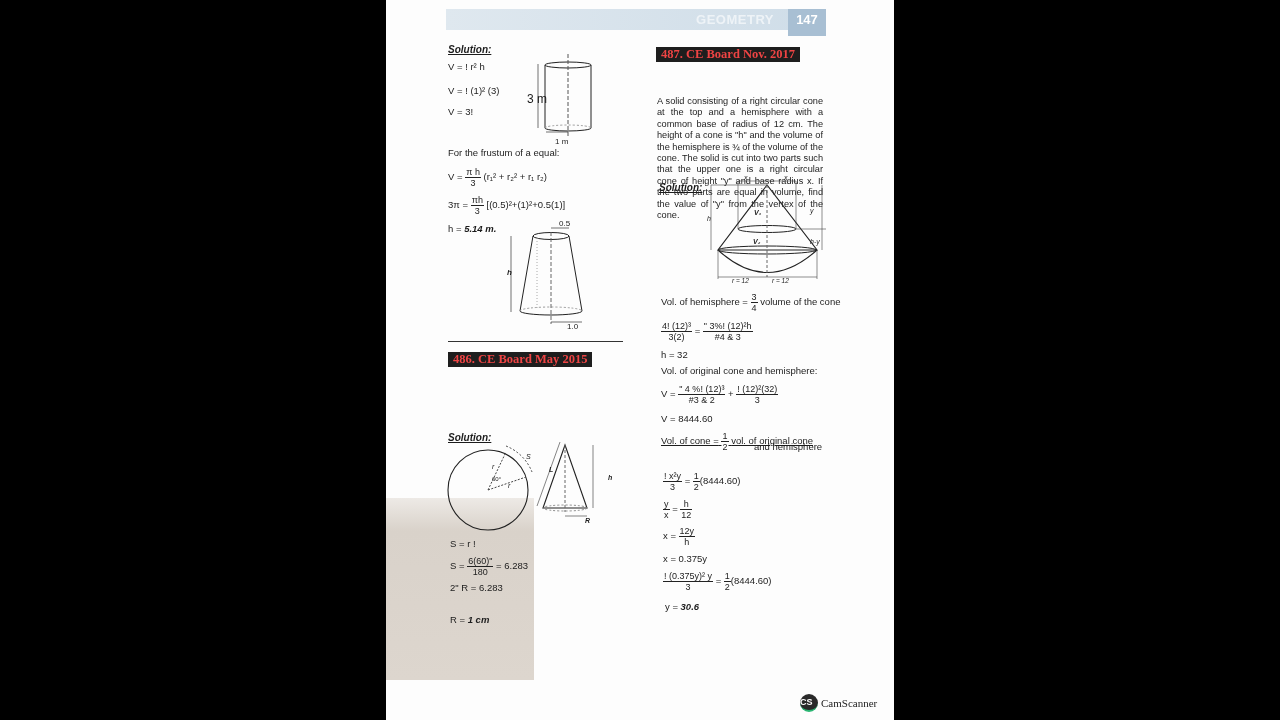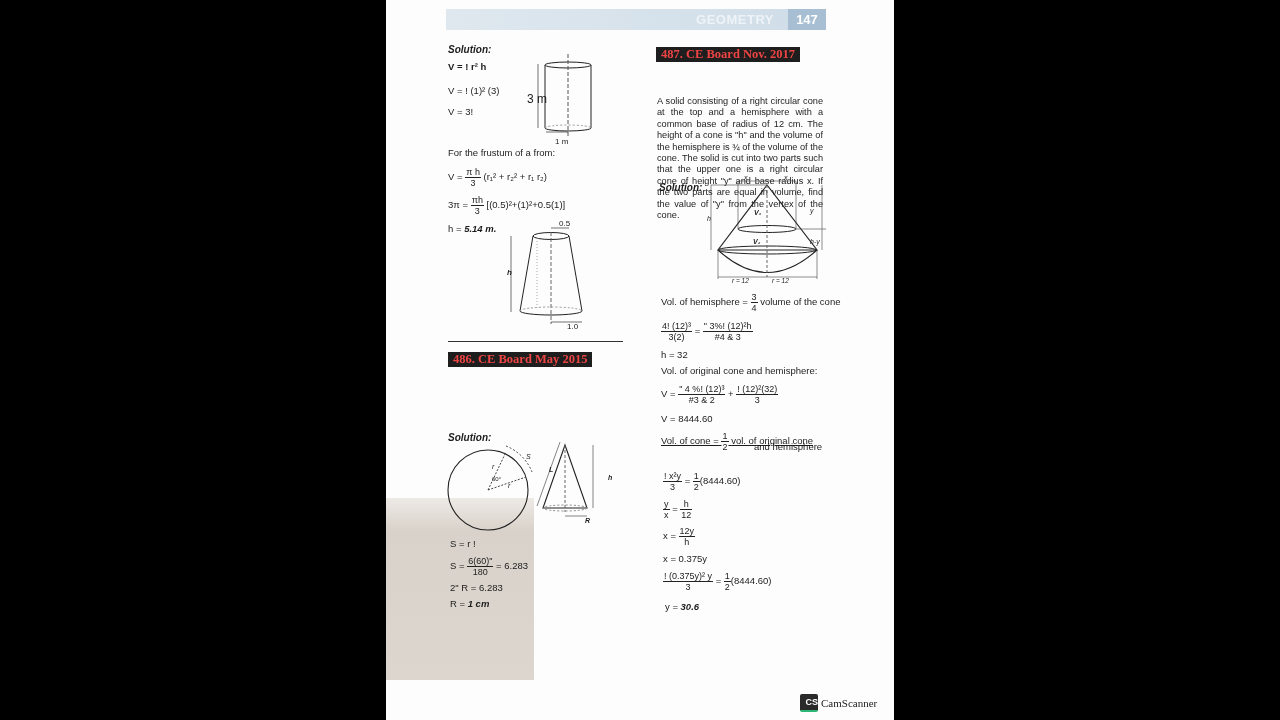--- a/index.html
+++ b/index.html
@@ -5,70 +5,70 @@
   html, body { margin:0; padding:0; }
   body { width:1280px; height:720px; background:#000; position:relative; overflow:hidden;
          font-family:"Liberation Sans", sans-serif; color:#1a1a1a; }
   .page { position:absolute; left:386px; top:0; width:508px; height:720px; background:#fdfdfd; overflow:hidden; }
   .shadow { position:absolute; left:0; top:498px; width:148px; height:182px;
             background:linear-gradient(180deg, rgba(214,205,195,0.4) 0%, #d9d2ca 18%, #ddd6ce 100%); }
   .shadow-edge { position:absolute; left:0; top:680px; width:148px; height:40px; background:#fdfdfd; }
   .header-band { position:absolute; left:60px; top:9px; width:380px; height:21px;
                  background:linear-gradient(90deg,#dfe8ef,#cfdde8); }
   .header-title { position:absolute; right:52px; top:3px; font-size:13px; font-weight:bold; color:#eef3f7; letter-spacing:0.5px; }
-  .header-page { position:absolute; right:0; top:0; width:38px; height:21px; background:#a8bfd3; color:#fff;
+  .header-page { position:absolute; right:0; top:0; width:38px; height:27px; background:#a8bfd3; color:#fff;
                  font-weight:bold; font-size:13px; text-align:center; line-height:21px; }
   .t { position:absolute; font-size:9.5px; line-height:12px; white-space:nowrap; color:#1c1c1c; }
   .bold { font-weight:bold; }
   .ital { font-style:italic; }
-  .sol { font-weight:bold; font-style:italic; font-size:10px; }
+  .sol { font-weight:bold; font-style:italic; font-size:10px;text-decoration:underline; }
   .prob-head { position:absolute; background:#1e1e1e; color:#ef4444; font-family:"Liberation Serif", serif;
                font-weight:bold; font-size:12.5px; line-height:15px; padding:0 5px; }
   .para { position:absolute; font-size:9.2px; line-height:11.4px; text-align:justify; color:#1c1c1c;margin-top:28px; }
   .frac { display:inline-block; vertical-align:middle; text-align:center; font-size:9px; line-height:10px; }
   .frac .num { display:block; border-bottom:1px solid #222; padding:0 1px; }
   .frac .den { display:block; padding:0 1px; }
   .rule { position:absolute; height:1px; background:#333; }
   svg { position:absolute; overflow:visible; }
   .cs { position:absolute; left:800px; top:694px; display:flex; align-items:center; gap:3px; }
-  .cs-logo { width:18px; height:18px; background:#2a2a2a; border-radius:2px; color:#fff; font-size:9px; font-weight:bold;
-             text-align:right; line-height:16px; border-bottom:2px solid #2bb673; box-sizing:border-box; }
+  .cs-logo { width:18px; height:18px; background:#2a2a2a; border-radius:9px; color:#fff; font-size:9px; font-weight:bold;
+             text-align:left; line-height:16px; border-bottom:2px solid #2bb673; box-sizing:border-box; }
   .cs-text { font-family:"Liberation Serif", serif; font-size:11px; color:#222; }
 </style>
 </head>
 <body>
 
 <div class="page">
   <div class="shadow"></div>
   <div class="shadow-edge"></div>
 
   <div class="header-band">
     <span class="header-title">GEOMETRY</span>
     <span class="header-page">147</span>
   </div>
 
   <div class="t sol" style="left:62px;top:44px;">Solution:</div>
-  <div class="t" style="left:62px;top:61px;font-weight:bold;">V = ! r² h</div>
+  <div class="t" style="left:62px;top:61px;">V = ! r² h</div>
   <div class="t" style="left:62px;top:85px;">V = ! (1)² (3)</div>
   <div class="t" style="left:62px;top:106px;">V = 3!</div>
 
   <svg style="left:140px;top:50px;" width="80" height="100">
     <ellipse cx="42" cy="15" rx="23" ry="3" fill="none" stroke="#222" stroke-width="1"></ellipse>
     <line x1="19" y1="15" x2="19" y2="78" stroke="#222"></line>
     <line x1="65" y1="15" x2="65" y2="78" stroke="#222"></line>
     <path d="M19 78 A23 3 0 0 0 65 78" fill="none" stroke="#222"></path>
     <path d="M19 78 A23 3 0 0 1 65 78" fill="none" stroke="#999" stroke-dasharray="2,2"></path>
     <line x1="42" y1="4" x2="42" y2="88" stroke="#555" stroke-dasharray="4,2"></line>
     <line x1="12" y1="14" x2="12" y2="78" stroke="#333" stroke-width="0.7"></line>
     <line x1="20" y1="82" x2="42" y2="82" stroke="#333" stroke-width="0.7"></line>
   </svg>
   <div class="t" style="left:141px;top:93px;font-size:12px;">3 m</div>
   <div class="t" style="left:169px;top:136px;font-size:8px;">1 m</div>
 
-  <div class="t" style="left:62px;top:147px;">For the frustum of a from:</div>
+  <div class="t" style="left:62px;top:147px;">For the frustum of a equal:</div>
   <div class="t" style="left:62px;top:164px;line-height:26px;">
     <span>V =</span>
     <span class="frac"><span class="num">π h</span><span class="den">3</span></span>
     <span>(r₁² + r₂² + r₁ r₂)</span>
   </div>
   <div class="t" style="left:62px;top:192px;line-height:26px;">
     <span>3π =</span>
     <span class="frac"><span class="num">πh</span><span class="den">3</span></span>
     <span>[(0.5)²+(1)²+0.5(1)]</span>
   </div>
@@ -117,21 +117,21 @@
   <div class="t ital bold" style="left:222px;top:472px;font-size:7px;">h</div>
   <div class="t ital bold" style="left:199px;top:515px;font-size:7px;">R</div>
 
   <div class="t" style="left:64px;top:538px;">S = r !</div>
   <div class="t" style="left:64px;top:553px;line-height:26px;">
     <span>S =</span>
     <span class="frac"><span class="num">6(60)"</span><span class="den">180</span></span>
     <span>= 6.283</span>
   </div>
   <div class="t" style="left:64px;top:582px;">2" R = 6.283</div>
-  <div class="t" style="left:64px;top:598px;">
+  <div class="t" style="left:64px;top:614px;">
     <span>R = </span><span class="bold ital">1 cm</span>
   </div>
 
   <div class="prob-head" style="left:270px;top:47px;">487.  CE Board Nov. 2017</div>
   <div class="para" style="left:271px;top:68px;width:166px;">A solid consisting of a right circular cone at the top and a hemisphere with a common base of radius of 12 cm. The height of a cone is "h" and the volume of the hemisphere is ¾ of the volume of the cone. The solid is cut into two parts such that the upper one is a right circular cone of height "y" and base radius x. If the two parts are equal in volume, find the value of "y" from the vertex of the cone.</div>
   <div class="t sol" style="left:273px;top:182px;">Solution:</div>
 
   <svg style="left:320px;top:175px;" width="120" height="110">
     <polygon points="61,10 12,75 111,75" fill="none" stroke="#222" stroke-width="1.1"></polygon>
     <ellipse cx="61" cy="54" rx="29" ry="3.5" fill="none" stroke="#222"></ellipse>

